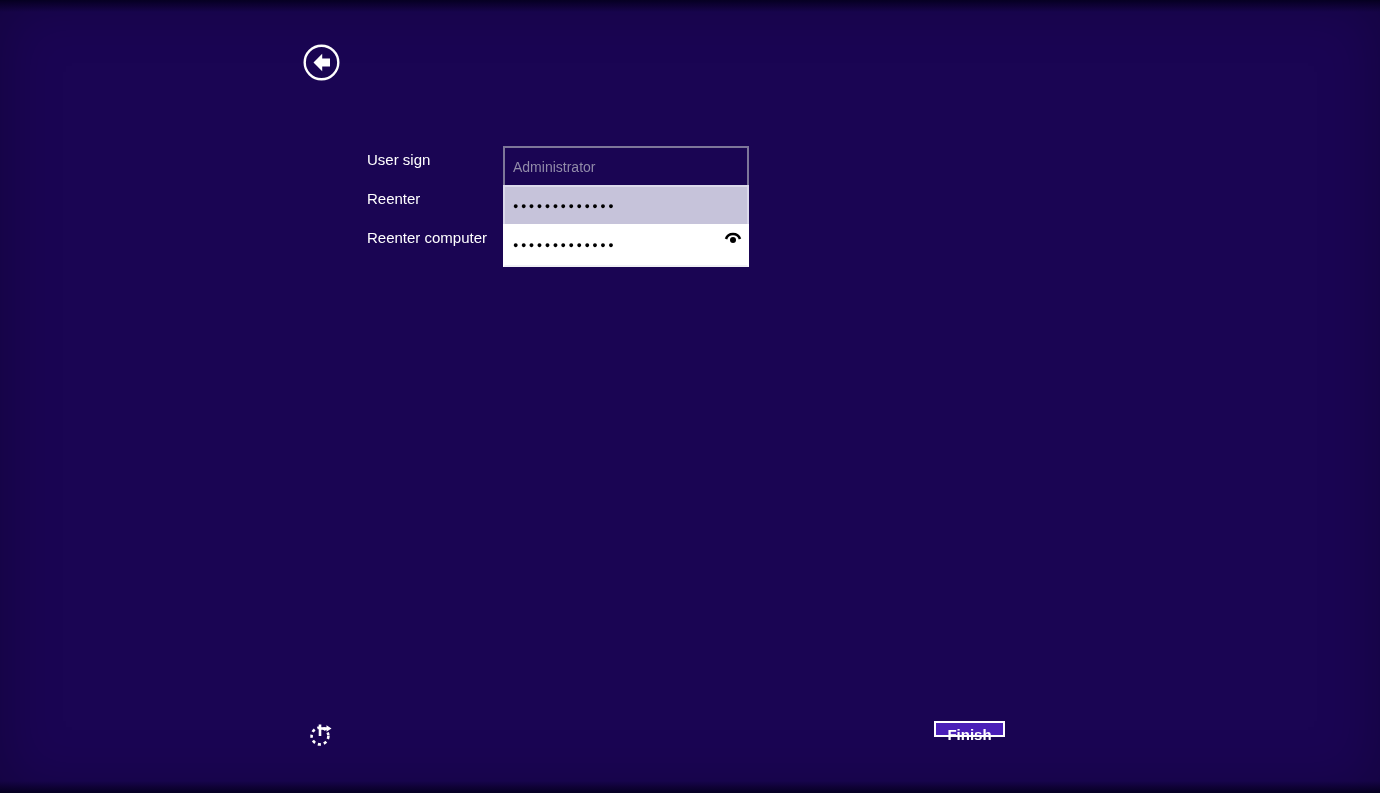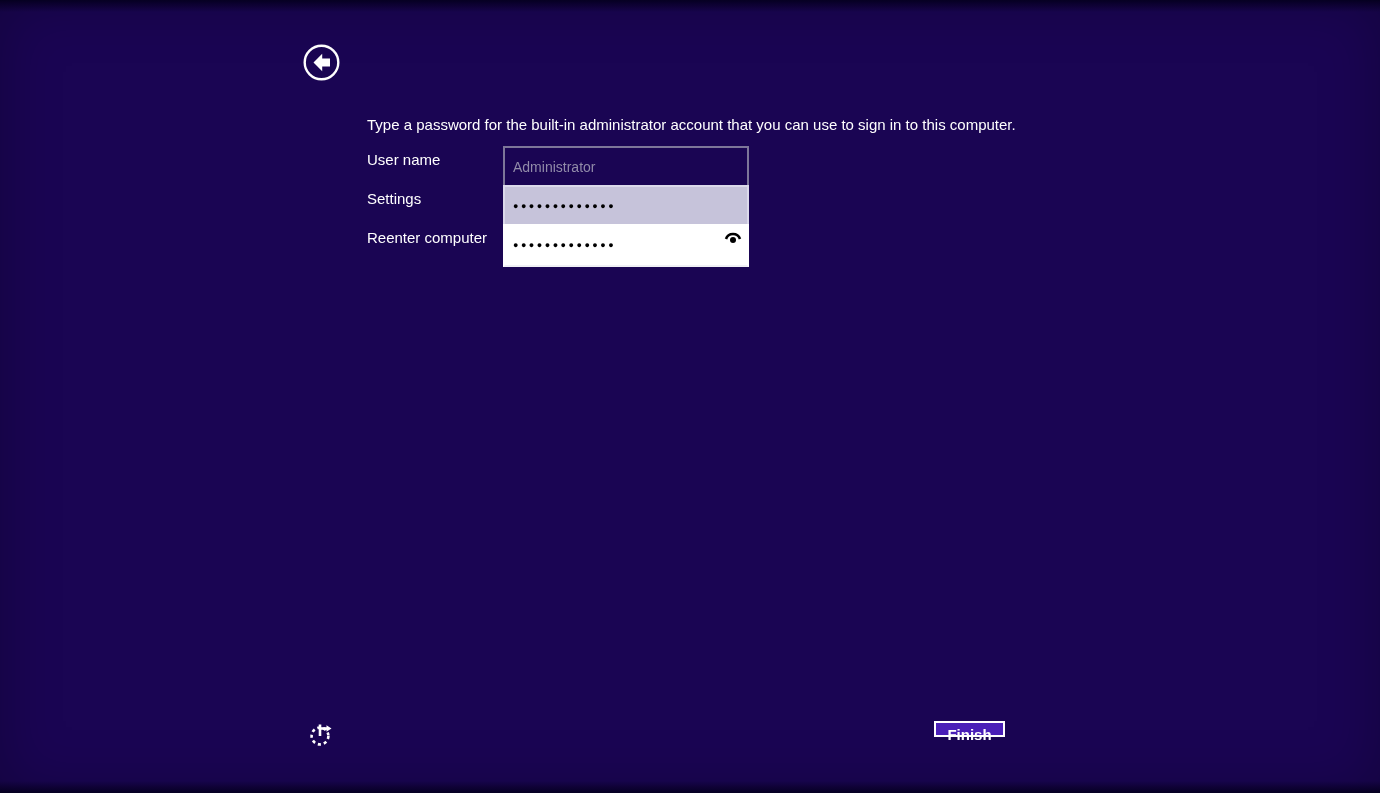--- a/index.html
+++ b/index.html
@@ -98,31 +98,30 @@
 
   <div class="back-btn">
     <span>
       <svg viewBox="0 0 37 37">
         <circle cx="18.5" cy="18.5" r="16.8" fill="none" stroke="#ffffff" stroke-width="2.4"></circle>
         <path d="M10.5 18.5 L19.2 9.8 L19.2 14.6 L27 14.6 L27 22.4 L19.2 22.4 L19.2 27.2 Z" fill="#ffffff"></path>
       </svg>
     </span>
   </div>
 
-  <div class="description">Type a password for the built-in administrator account that you can use to sign in to this computer.</div>
 
   <div class="form-row row-username">
-    <div class="field-label">User name</div>
+    <div class="field-label">User sign</div>
     <div class="field field-username">
       <span>Administrator</span>
     </div>
   </div>
 
   <div class="form-row row-password">
-    <div class="field-label">Settings</div>
+    <div class="field-label">Reenter</div>
     <div class="field field-password">
       <span class="mask">●●●●●●●●●●●●●</span>
     </div>
   </div>
 
   <div class="form-row row-reenter">
     <div class="field-label">Reenter computer</div>
     <div class="field field-reenter">
       <span class="mask">●●●●●●●●●●●●●</span>
       <span class="reveal-btn">

